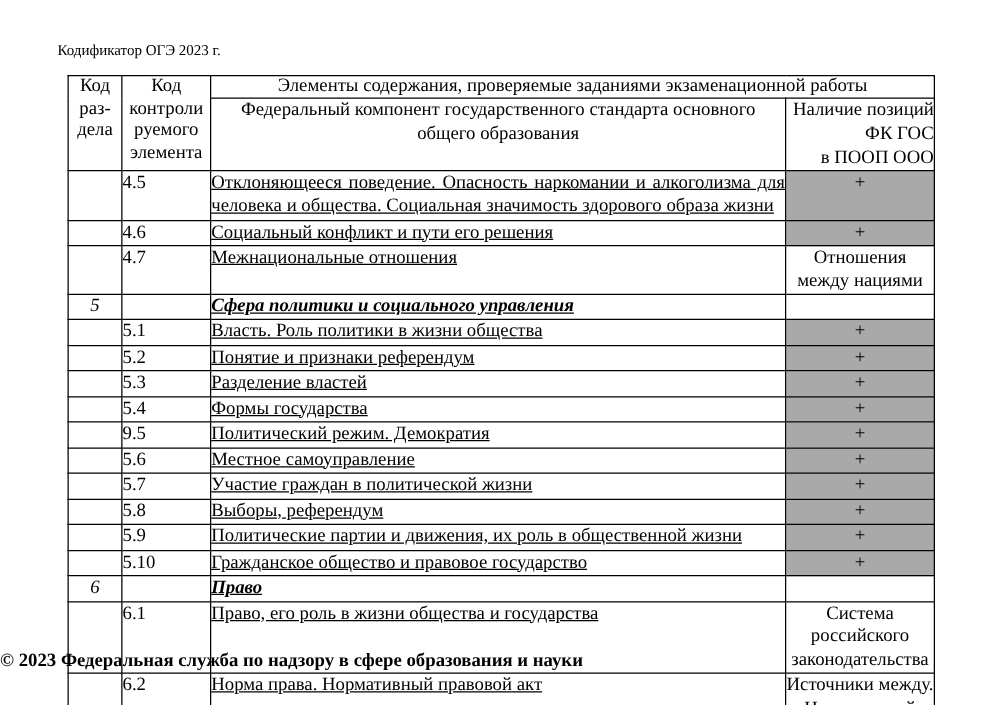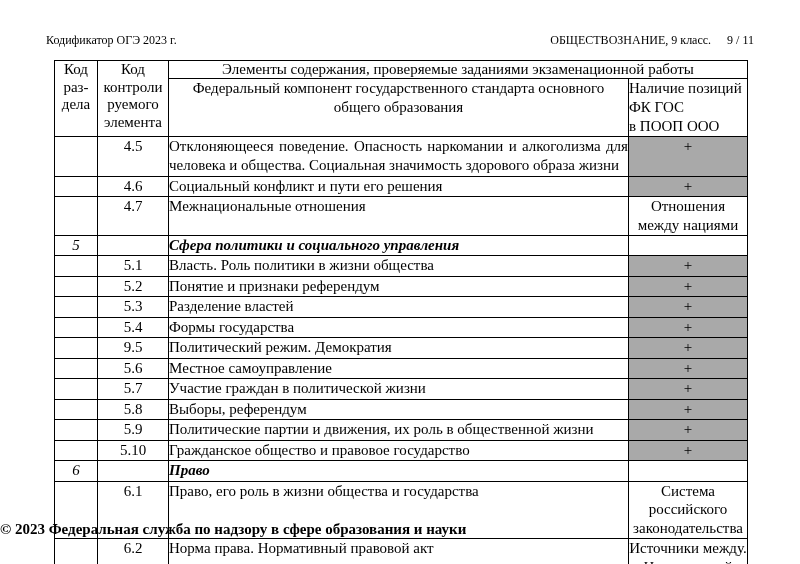--- a/index.html
+++ b/index.html
@@ -87,48 +87,49 @@
   }
   .th-federal {
     font-weight: bold;
     text-align: center;
     vertical-align: middle;
     padding: 3px 8px 4px;
     line-height: 1.25;
   }
   .th-fkgos {
     font-weight: bold;
-    text-align: left;
+    text-align: right;
     vertical-align: middle;
     padding: 3px 3px 4px;
     line-height: 1.25;
   }
 
   
   .cell-razdel {
     text-align: center;
     vertical-align: top;
     font-style: italic;
     font-weight: bold;
     padding: 2px 2px 1px;
     line-height: 1.2;
   }
   .cell-code {
-    text-align: center;
+    text-align: left;
     vertical-align: top;
     padding: 2px 2px 1px;
     line-height: 1.2;
   }
   .cell-content {
     text-align: justify;
     text-align-last: left;
     vertical-align: top;
     padding: 2px 6px 1px 6px;
     line-height: 1.3;
     hyphens: none;
+    text-decoration: underline;
   }
   .cell-content.section {
     font-style: italic;
     font-weight: bold;
     text-align: left;
     margin-left: 32px;
   }
   .cell-fkgos {
     text-align: center;
     vertical-align: top;
@@ -150,24 +151,20 @@
     font-weight: bold;
   }
 </style>
 </head>
 <body>
 
 <div class="page">
 
   <div class="doc-header">
     <div class="left">Кодификатор ОГЭ 2023 г.</div>
-    <div class="right">
-      <span class="subject">ОБЩЕСТВОЗНАНИЕ, 9 класс.</span>
-      <span>9 / 11</span>
-    </div>
   </div>
 
   <table class="codifier-table">
     <colgroup>
       <col class="c-razdel">
       <col class="c-element">
       <col class="c-content">
       <col class="c-fkgos">
     </colgroup>
     <thead>

